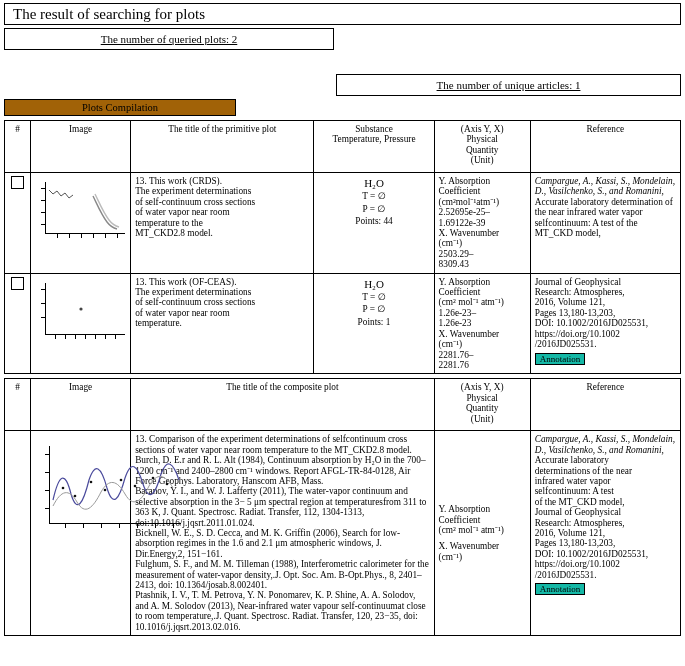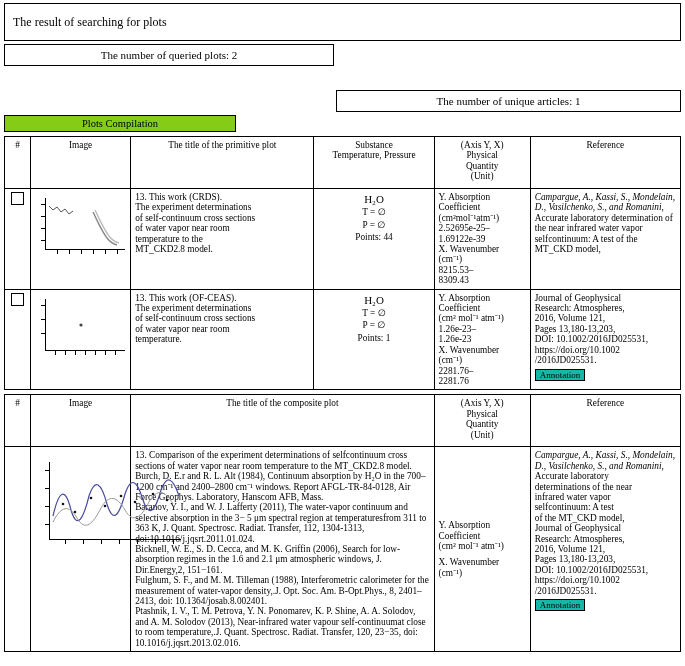--- a/index.html
+++ b/index.html
@@ -16,57 +16,58 @@
     overflow: hidden;
   }
   .page {
     width: 685px;
     height: 666px;
     position: relative;
     box-sizing: border-box;
   }
   .header-bar {
     border: 1px solid #000;
-    height: 38px;
+    height: 22px;
     margin: 3px 4px 0 4px;
     display: flex;
     align-items: center;
     padding-left: 8px;
-    font-size: 12px;
+    font-size: 15px;
     box-sizing: border-box;
   }
   .counts-row {
     display: flex;
     margin: 3px 4px 0 4px;
   }
   .counts-cell {
     border: 1px solid #000;
     height: 22px;
     display: flex;
     align-items: center;
     justify-content: center;
     font-size: 11px;
     box-sizing: border-box;
+    text-decoration: underline;
   }
   .counts-cell.left { width: 330px; }
   .counts-cell.right { flex: 1; margin-left: 2px; margin-top: 46px; }
 
   .compilation-row {
     margin: 3px 4px 0 4px;
   }
   .compilation-btn {
     border: 1px solid #000;
     width: 232px;
     height: 17px;
     display: flex;
     align-items: center;
     justify-content: center;
     font-size: 10.5px;
     box-sizing: border-box;
-    background: #84cc16;
+    background: #a16207;
   }
 
   table.main {
     border-collapse: collapse;
     margin: 4px 4px 0 4px;
     width: 677px;
     table-layout: fixed;
   }
   table.main td, table.main th {
     border: 1px solid #000;
@@ -273,21 +274,21 @@
           <div class="subst-line">Points: 44</div>
         </td>
         <td class="cell-axis">
           <div>Y. Absorption</div>
           <div>Coefficient</div>
           <div>(cm²mol⁻¹atm⁻¹)</div>
           <div>2.52695e-25–</div>
           <div>1.69122e-39</div>
           <div>X. Wavenumber</div>
           <div>(cm⁻¹)</div>
-          <div>8215.53–</div>
+          <div>2503.29–</div>
           <div>8309.43</div>
         </td>
         <td class="cell-ref">
           <span class="ital">Campargue, A., Kassi, S., Mondelain, D., Vasilchenko, S., and Romanini,</span>
           <span>Accurate laboratory determination of the near infrared water vapor selfcontinuum: A test of the MT_CKD model,</span>
         </td>
       </tr>
 
       <tr>
         <td class="cell-num">

